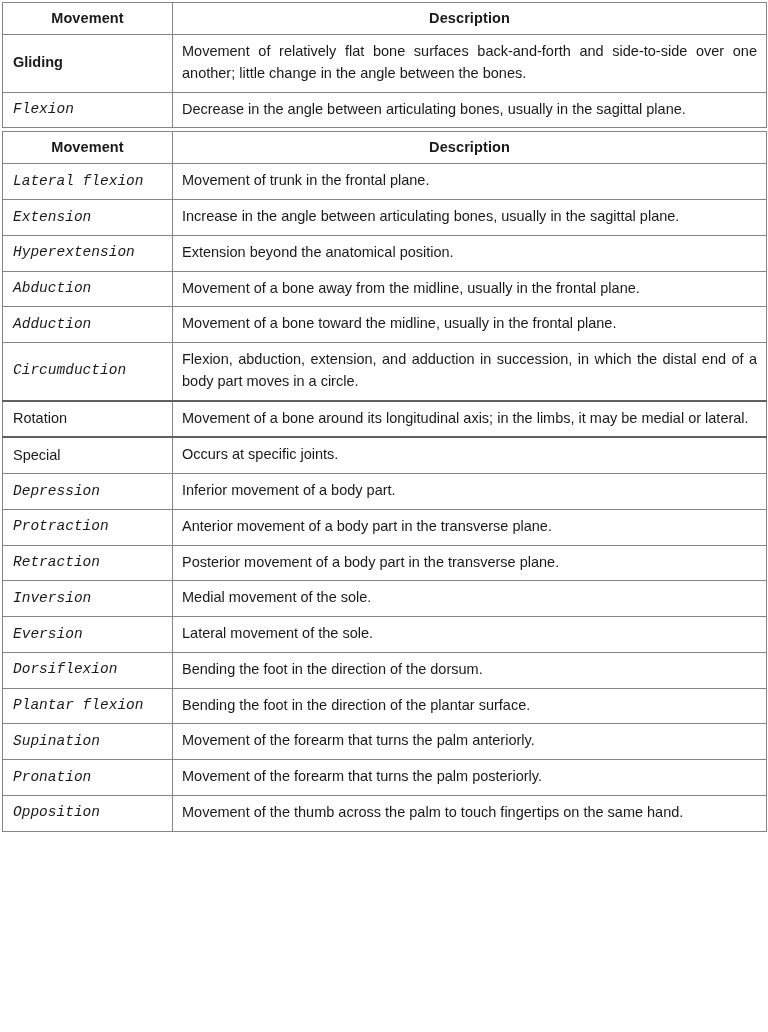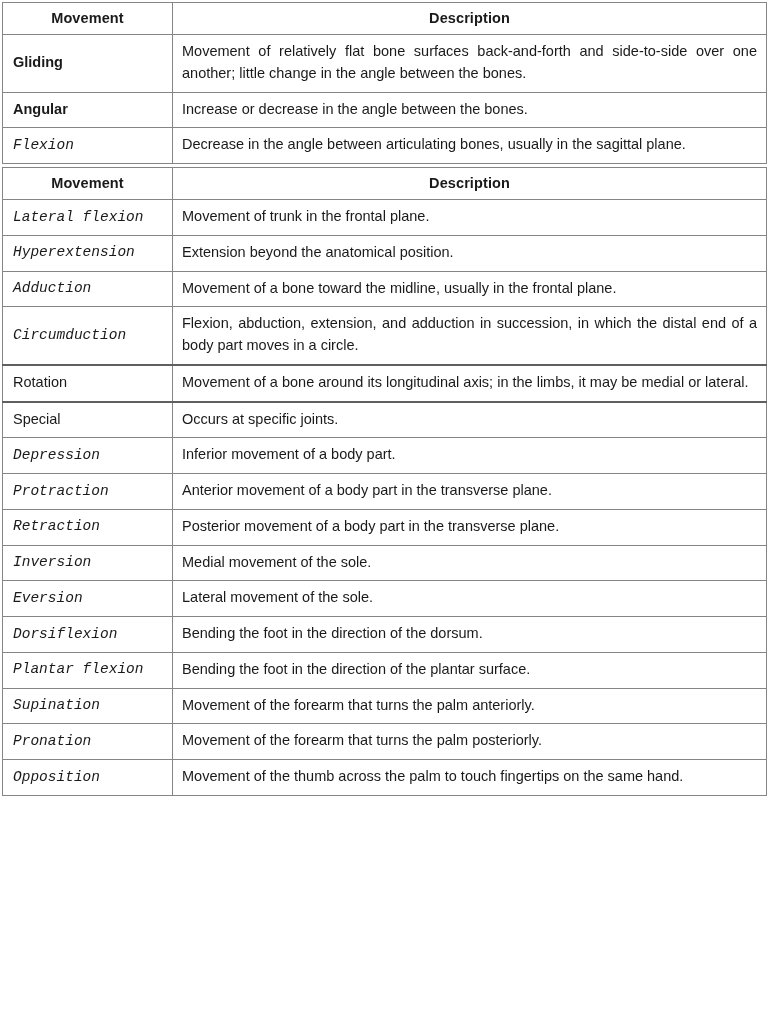--- a/index.html
+++ b/index.html
@@ -111,24 +111,20 @@
             <th class="col-head">Movement</th>
             <th class="col-head">Description</th>
           </tr>
         </thead>
         <tbody>
           <tr>
             <td class="movement mv-bold">Gliding</td>
             <td class="description">Movement of relatively flat bone surfaces back-and-forth and side-to-side over one another; little change in the angle between the bones.</td>
           </tr>
           <tr>
-            <td class="movement mv-bold">Angular</td>
-            <td class="description single">Increase or decrease in the angle between the bones.</td>
-          </tr>
-          <tr>
             <td class="movement mv-italic">Flexion</td>
             <td class="description">Decrease in the angle between articulating bones, usually in the sagittal plane.</td>
           </tr>
         </tbody>
       </table>
       <table class="mv-table">
         <colgroup>
           <col class="c-movement">
           <col class="c-description">
         </colgroup>
@@ -137,22 +133,30 @@
             <th class="col-head">Movement</th>
             <th class="col-head">Description</th>
           </tr>
         </thead>
         <tbody>
           <tr>
             <td class="movement mv-italic">Lateral flexion</td>
             <td class="description single">Movement of trunk in the frontal plane.</td>
           </tr>
           <tr>
+            <td class="movement mv-italic">Extension</td>
+            <td class="description">Increase in the angle between articulating bones, usually in the sagittal plane.</td>
+          </tr>
+          <tr>
             <td class="movement mv-italic">Hyperextension</td>
             <td class="description single">Extension beyond the anatomical position.</td>
+          </tr>
+          <tr>
+            <td class="movement mv-italic">Abduction</td>
+            <td class="description">Movement of a bone away from the midline, usually in the frontal plane.</td>
           </tr>
           <tr>
             <td class="movement mv-italic">Adduction</td>
             <td class="description single">Movement of a bone toward the midline, usually in the frontal plane.</td>
           </tr>
           <tr>
             <td class="movement mv-italic">Circumduction</td>
             <td class="description">Flexion, abduction, extension, and adduction in succession, in which the distal end of a body part moves in a circle.</td>
           </tr>
           <tr class="major">

